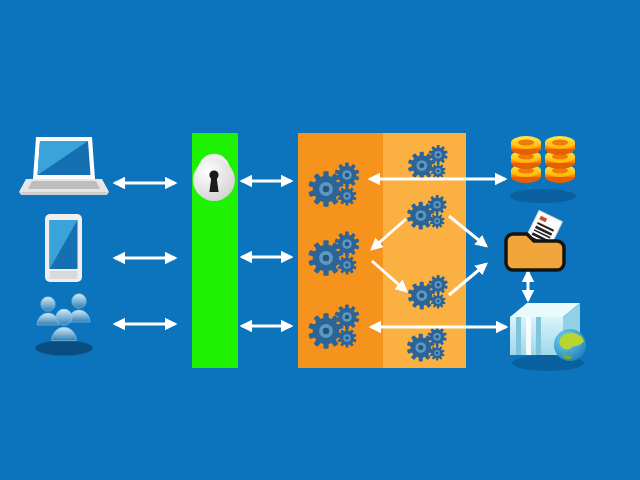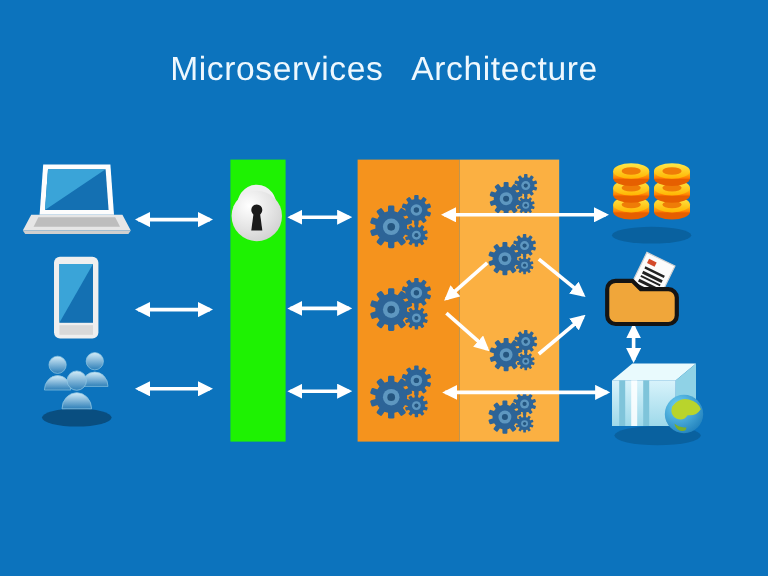--- a/index.html
+++ b/index.html
@@ -12,21 +12,20 @@
     text-align:center;color:#eef8fe;font-size:28px;font-weight:400;
     letter-spacing:.5px;white-space:pre;
   }
   svg{position:absolute;left:0;top:0;}
 </style>
 </head>
 <body>
 
 <div class="stage">
 
-  <div class="title">Microservices   Architecture</div>
 
   <svg width="640" height="480" viewBox="0 0 640 480">
     <defs>
       <marker id="ah" viewBox="0 0 10 10" refX="8" refY="5" markerWidth="4.2" markerHeight="4.2" orient="auto-start-reverse">
         <path d="M0,0 L10,5 L0,10 z" fill="#ffffff"></path>
       </marker>
 
       <linearGradient id="dbSide" x1="0" y1="0" x2="0" y2="1">
         <stop offset="0" stop-color="#ffd51e"></stop>
           <stop offset="1" stop-color="#ff7400"></stop>

